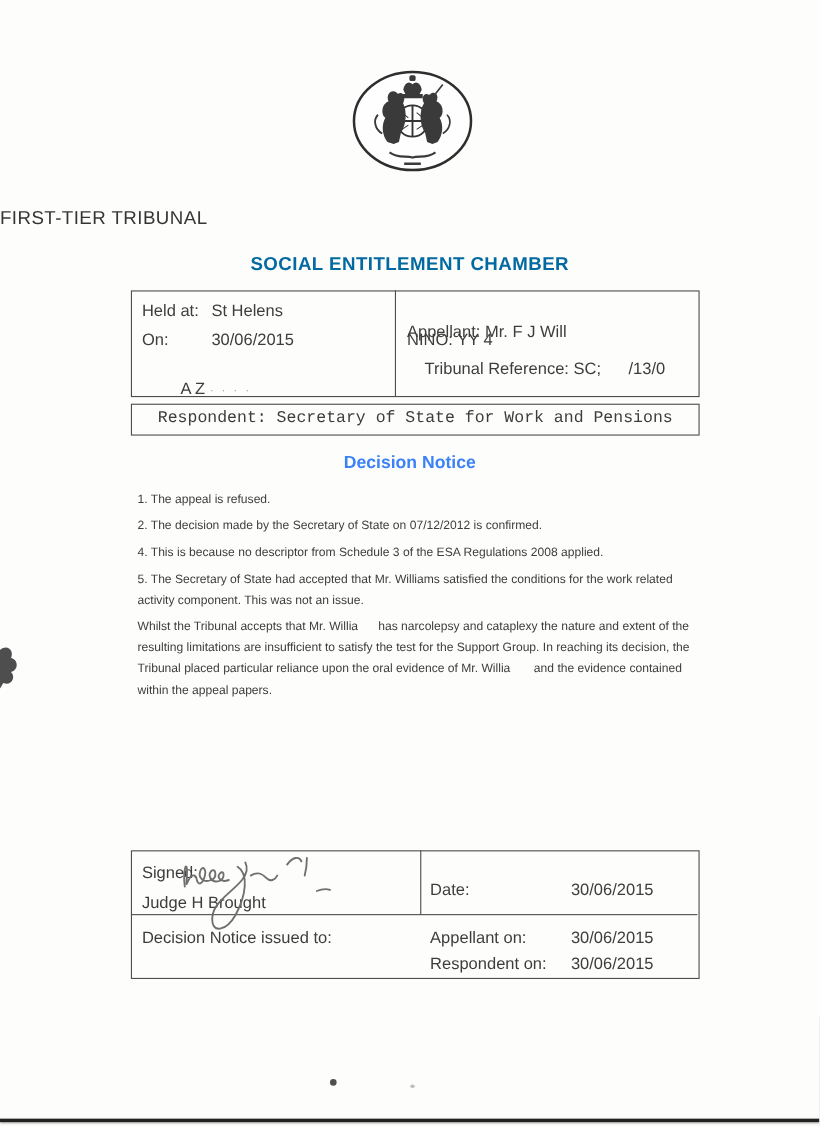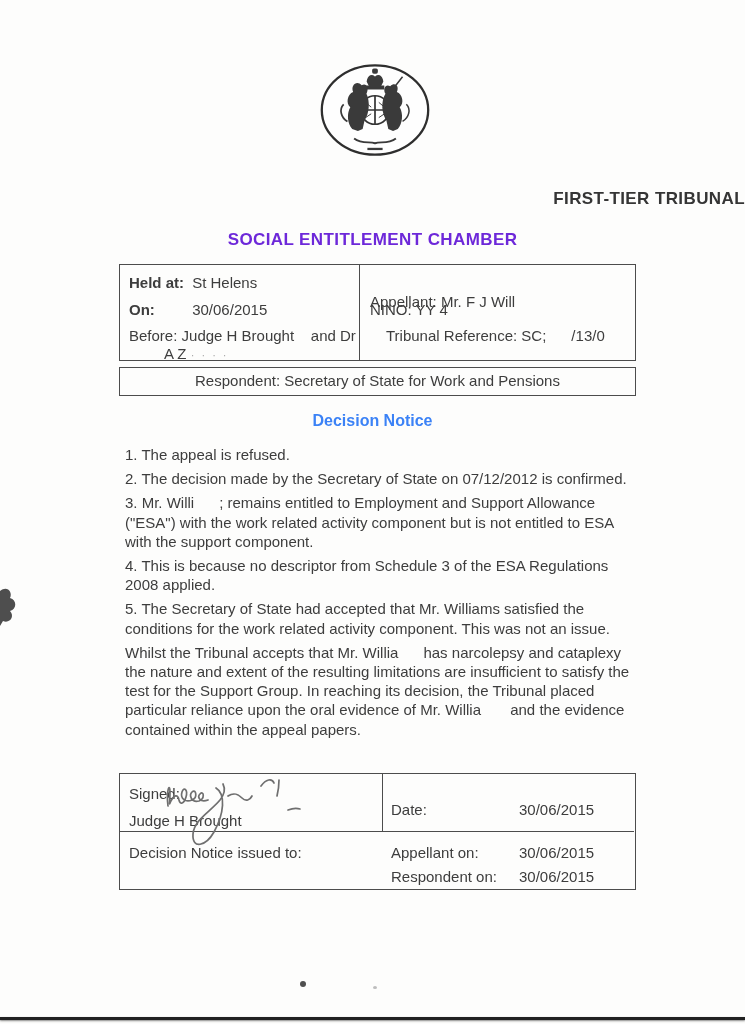--- a/index.html
+++ b/index.html
@@ -12,40 +12,40 @@
     color:#3d3d3d;
     overflow:hidden;
   }
   .abs { position:absolute; }
   .prewrap { white-space:pre-wrap; }
 
   
   .crest { left:318px; top:62px; width:114px; height:96px; }
 
   
-  .title-main   { left:0; top:189px; width:745px; text-align:right;
-                  font-size:17px; font-weight:bold; color:#353535; letter-spacing:0.4px; }
+  .title-main   { left:0; top:189px; width:745px; text-align:left;
+                  font-size:17px; font-weight:normal; color:#353535; letter-spacing:0.4px; }
   .title-sub    { left:0; top:230px; width:745px; text-align:center;
-                  font-size:17px; font-weight:bold; color:#6d28d9; letter-spacing:0.4px; }
+                  font-size:17px; font-weight:bold; color:#0369a1; letter-spacing:0.4px; }
   .decision-hd  { left:0; top:412px; width:745px; text-align:center;
                   font-size:16px; font-weight:bold; color:#3b82f6; }
 
   
   .tbl { border:1.6px solid #4c4c4c; background:transparent; }
   .hearing-tbl { left:119px; top:264px; width:515px; height:95px; }
   .hearing-div { left:359px; top:264px; width:0; height:96px; border-left:1.4px solid #4c4c4c; }
   .cell-line { position:absolute; font-size:15px; color:#3d3d3d; }
-  .lbl-col { display:inline-block; min-width:59px;font-weight:bold; }
+  .lbl-col { display:inline-block; min-width:59px; }
   .redacted-marks { color:#a8a8a8; font-size:11px; letter-spacing:2px; }
 
-  .respondent-row { left:119px; top:367px; width:515px; height:27px; }
+  .respondent-row { left:119px; top:367px; width:515px; height:27px;font-family:Liberation Mono, monospace; }
   .respondent-row .cell-line { width:100%; text-align:center; top:4px; left:0; }
 
   
-  .body-text { left:125px; top:445px; width:509px; font-size:15px; line-height:19.2px; }
+  .body-text { left:125px; top:445px; width:509px; font-size:11px; line-height:19.2px; }
   .body-text p { margin:0 0 5px 0; white-space:pre-wrap; }
 
   
   .sig-tbl { left:119px; top:773px; width:515px; height:115px; }
   .sig-row-div { left:119px; top:831px; width:515px; height:0; border-top:1.5px solid #4c4c4c; }
   .sig-col-div { left:382px; top:773px; width:0; height:58px; border-left:1.4px solid #4c4c4c; }
 
   .sig-svg { left:158px; top:770px; width:170px; height:92px; z-index:3; }
   .scan-blob { left:0; top:583px; width:22px; height:46px; }
   .bottom-line { left:0; top:1017px; width:745px; height:3px; background:#222; box-shadow:0 1px 2px rgba(60,60,60,.6); }
@@ -87,24 +87,20 @@
 
   <div class="abs tbl hearing-tbl">
     <span class="cell-line" style="left:9px; top:9px;">
       <span class="lbl-col">Held at:</span>
       <span>St Helens</span>
     </span>
     <span class="cell-line" style="left:9px; top:36px;">
       <span class="lbl-col">On:</span>
       <span>30/06/2015</span>
     </span>
-    <span class="cell-line" style="left:9px; top:62px; width:230px;">
-      <span>Before:</span>
-      <span class="prewrap">Judge H Brought    and Dr</span>
-    </span>
     <span class="cell-line" style="left:44px; top:80px;">
       <span>A Z</span>
       <span class="redacted-marks">· ·  · ·</span>
     </span>
 
     <span class="cell-line" style="left:250px; top:16px;margin-top:12px;">
       <span>Appellant:</span>
       <span>Mr. F J Will</span>
     </span>
     <span class="cell-line" style="left:250px; top:36px;">
@@ -120,21 +116,20 @@
 
   <div class="abs tbl respondent-row">
     <span class="cell-line">Respondent: Secretary of State for Work and Pensions</span>
   </div>
 
   <div class="abs decision-hd">Decision Notice</div>
 
   <div class="abs body-text">
     <p>1. The appeal is refused.</p>
     <p>2. The decision made by the Secretary of State on 07/12/2012 is confirmed.</p>
-    <p>3. Mr. Willi      ; remains entitled to Employment and Support Allowance ("ESA") with the work related activity component but is not entitled to ESA with the support component.</p>
     <p>4. This is because no descriptor from Schedule 3 of the ESA Regulations 2008 applied.</p>
     <p>5. The Secretary of State had accepted that Mr. Williams satisfied the conditions for the work related activity component. This was not an issue.</p>
     <p>Whilst the Tribunal accepts that Mr. Willia      has narcolepsy and cataplexy the nature and extent of the resulting limitations are insufficient to satisfy the test for the Support Group. In reaching its decision, the Tribunal placed particular reliance upon the oral evidence of Mr. Willia       and the evidence contained within the appeal papers.</p>
   </div>
 
   <div class="abs tbl sig-tbl">
     <span class="cell-line" style="left:9px; top:11px;">Signed:</span>
     <span class="cell-line" style="left:9px; top:38px;">Judge H Brought</span>
     <span class="cell-line" style="left:271px; top:27px;text-align:center;">Date:</span>
     <span class="cell-line" style="left:399px; top:27px;">30/06/2015</span>

